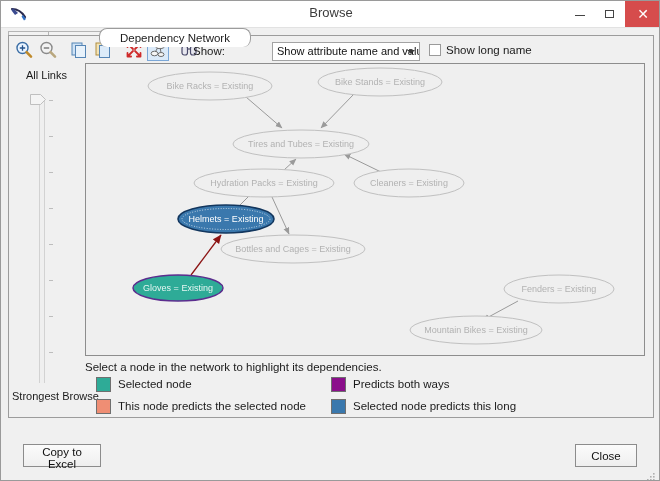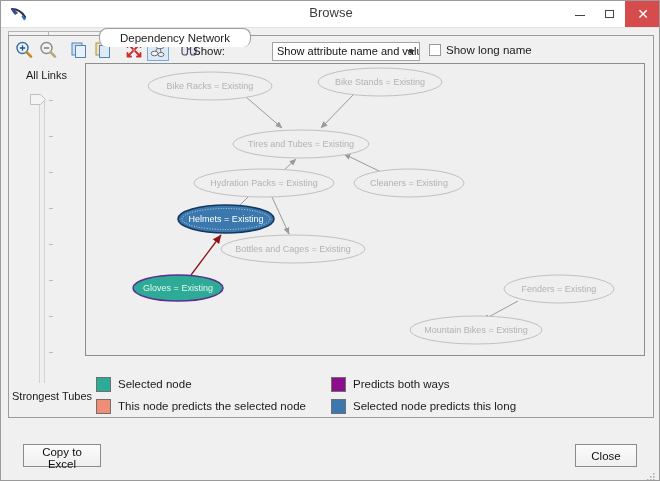--- a/index.html
+++ b/index.html
@@ -383,21 +383,21 @@
         <span>Show attribute name and value</span>
         <span class="combo-arrow"></span>
       </div>
 
       <label class="chk-wrap">
         <span class="chk-box"></span><span>Show long name</span>
       </label>
     </div>
 
     <span class="links-top-label">All Links</span>
-    <span class="links-bottom-label">Strongest Tubes</span>
+    <span class="links-bottom-label">Strongest Browse</span>
 
     <div class="slider-track"></div>
     <span class="slider-thumb">
       <svg width="17" height="11" viewBox="0 0 17 11">
         <path d="M0.5 0.5 h10 l5 5 l-5 5 h-10 z" fill="#f4f4f4" stroke="#bfbfbf" stroke-width="1"></path>
       </svg>
     </span>
     <span class="slider-tick" style="top:64px;"></span>
     <span class="slider-tick" style="top:100px;"></span>
     <span class="slider-tick" style="top:136px;"></span>
@@ -468,20 +468,21 @@
             <text x="473" y="228" text-anchor="middle" font-family="Liberation Sans, sans-serif" font-size="9" fill="#b2b2b2">Fenders = Existing</text>
           </g>
           <g>
             <ellipse cx="390" cy="266" rx="66" ry="14" fill="#efefef" stroke="#c0c0c0" stroke-width="1"></ellipse>
             <text x="390" y="269" text-anchor="middle" font-family="Liberation Sans, sans-serif" font-size="9" fill="#b2b2b2">Mountain Bikes = Existing</text>
           </g>
         </g>
       </svg>
     </div>
 
+    <div class="hint-text">Select a node in the network to highlight its dependencies.</div>
 
     <div class="legend-item" style="left:87px; top:341px;">
       <span class="legend-swatch" style="background:#2eab97;"></span>
       <span class="legend-label">Selected node</span>
     </div>
     <div class="legend-item" style="left:87px; top:363px;">
       <span class="legend-swatch" style="background:#ef8e74;"></span>
       <span class="legend-label">This node predicts the selected node</span>
     </div>
     <div class="legend-item" style="left:322px; top:341px;">

